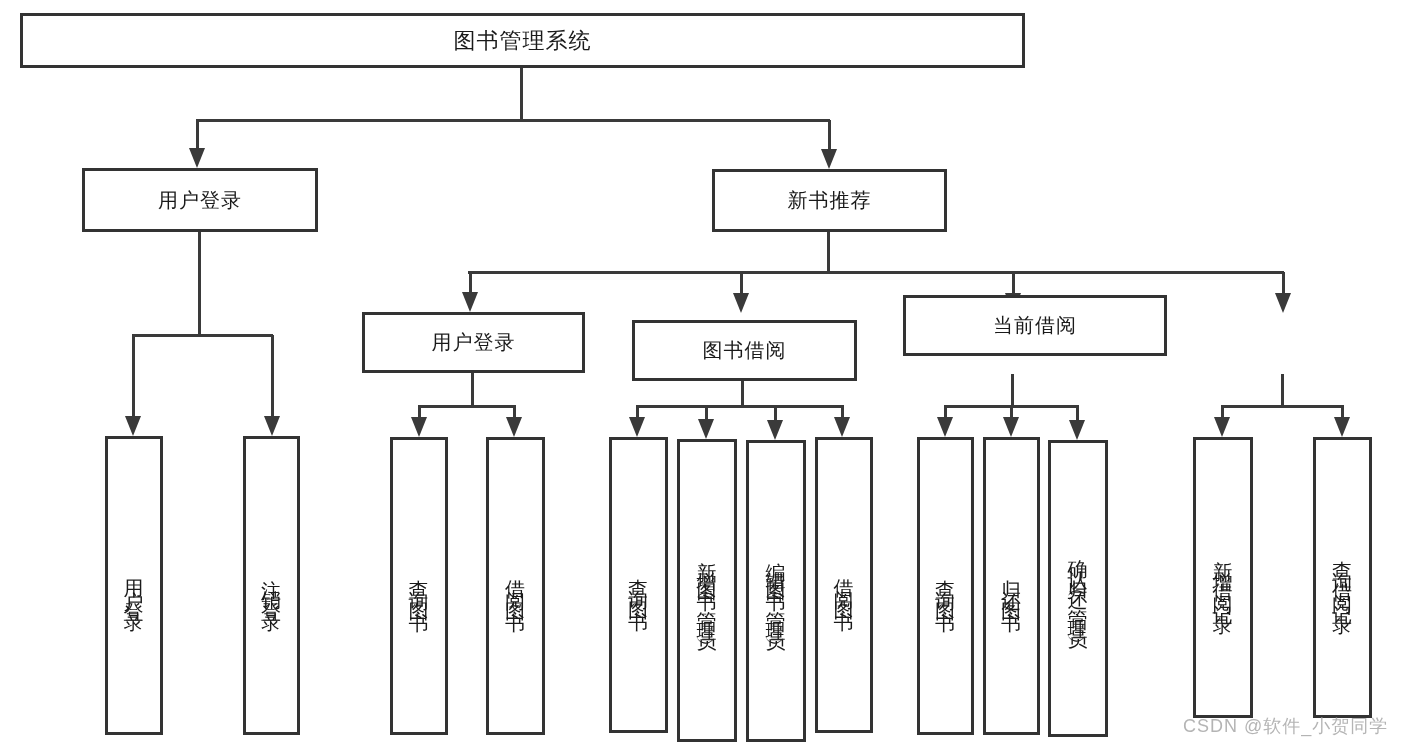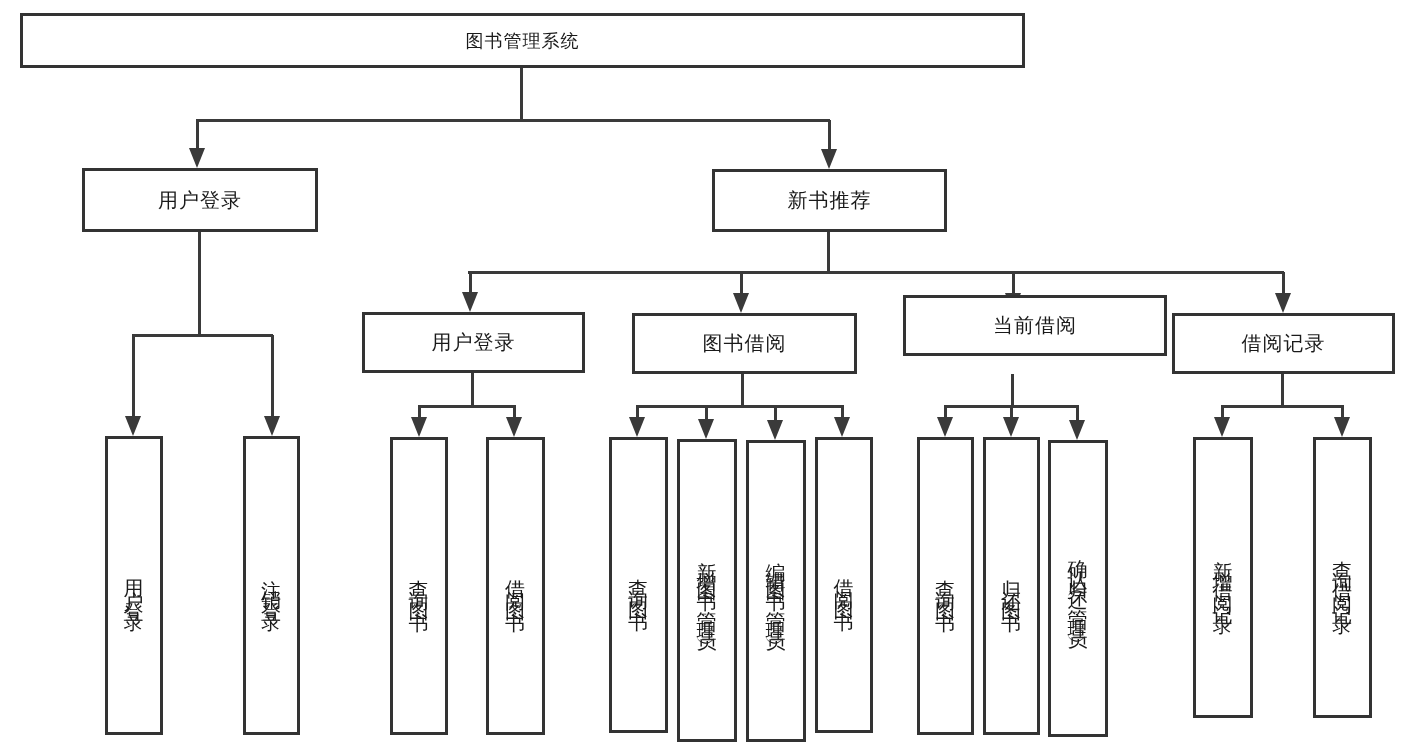--- a/index.html
+++ b/index.html
@@ -17,21 +17,21 @@
     box-sizing: border-box;
     border: 3px solid #333333;
     background: #ffffff;
     display: flex;
     align-items: center;
     justify-content: center;
     text-align: center;
     color: #1a1a1a;
   }
   .hnode { font-size: 20px; letter-spacing: 1px; }
-  .root  { font-size: 18px; }
+  .root  { font-size: 22px; }
   .vnode {
     writing-mode: vertical-rl;
     text-orientation: mixed;
     font-size: 20px;
     letter-spacing: 11px;
     line-height: 1;
   }
   .vnode.tight { letter-spacing: 10px; }
   .seg { position: absolute; background: #3a3a3a; }
   .ahead {
@@ -119,28 +119,25 @@
   <div class="node hnode" style="left:82px; top:168px; width:236px; height:64px;">
     <span>用户登录</span>
   </div>
   <div class="node hnode" style="left:712px; top:169px; width:235px; height:63px;">
     <span>新书推荐</span>
   </div>
 
   <div class="node hnode" style="left:362px; top:312px; width:223px; height:61px;">
     <span>用户登录</span>
   </div>
-  <div class="node hnode" style="left:632px; top:313px; width:225px; height:61px;">
+  <div class="node hnode" style="left:632px; top:320px; width:225px; height:61px;">
     <span>图书借阅</span>
   </div>
   <div class="node hnode" style="left:903px; top:295px; width:264px; height:61px;">
     <span>当前借阅</span>
-  </div>
-  <div class="node hnode" style="left:1172px; top:313px; width:223px; height:61px;">
-    <span>借阅记录</span>
   </div>
 
   <div class="node vnode" style="left:105px; top:436px; width:58px; height:299px;">
     <span>用户登录</span>
   </div>
   <div class="node vnode" style="left:243px; top:436px; width:57px; height:299px;">
     <span>注销登录</span>
   </div>
 
   <div class="node vnode" style="left:390px; top:437px; width:58px; height:298px;">
@@ -173,14 +170,15 @@
     <span>确认归还（管理员）</span>
   </div>
 
   <div class="node vnode" style="left:1193px; top:437px; width:60px; height:281px;">
     <span>新增借阅记录</span>
   </div>
   <div class="node vnode" style="left:1313px; top:437px; width:59px; height:281px;">
     <span>查询借阅记录</span>
   </div>
 
+  <div class="watermark">CSDN @软件_小贺同学</div>
 
 </div>
 
 </body></html>

